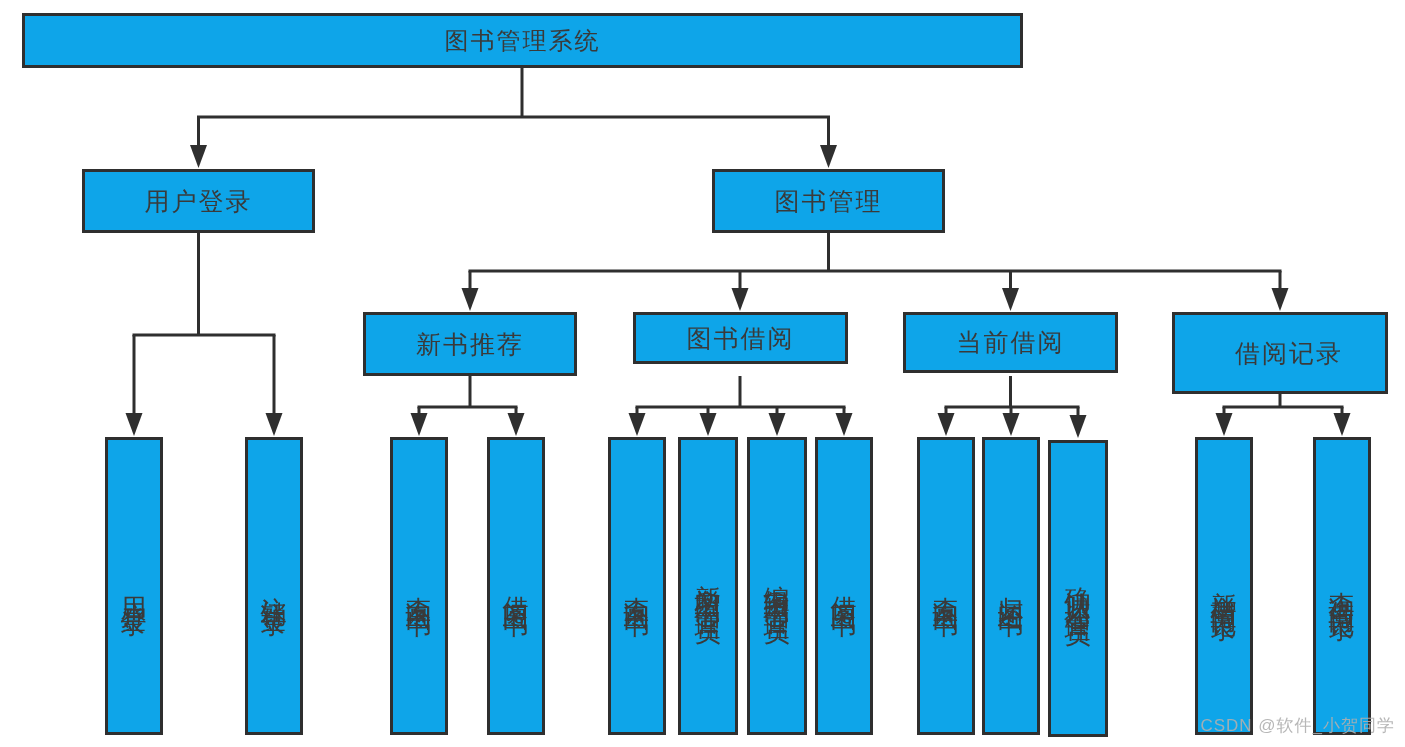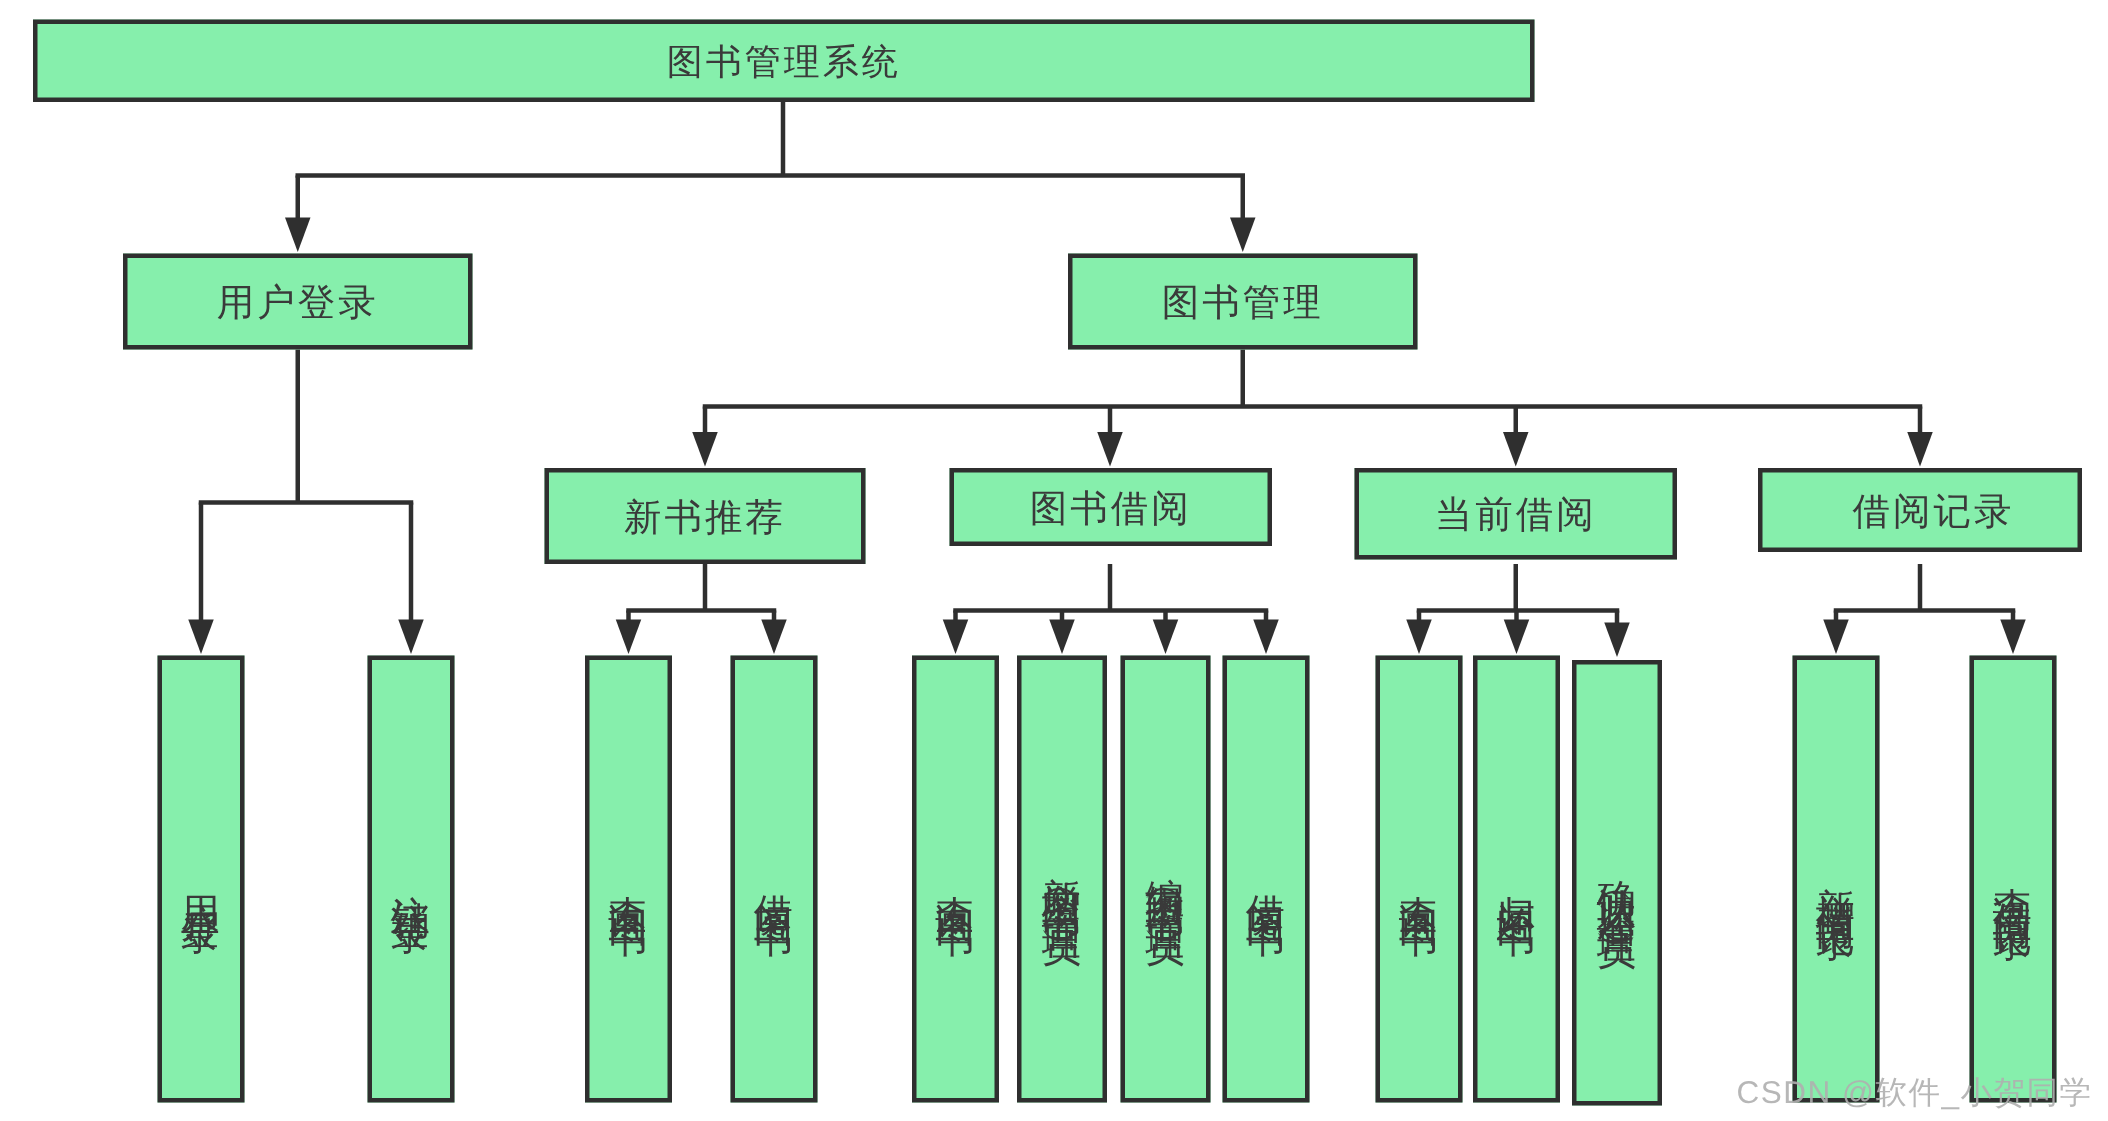--- a/index.html
+++ b/index.html
@@ -16,21 +16,21 @@
 
   .connectors {
     position: absolute;
     left: 0; top: 0;
     width: 1405px; height: 747px;
     pointer-events: none;
   }
 
   .node {
     position: absolute;
-    background: #86efac;
+    background: #0ea5e9;
     border: 3px solid #2f2f2f;
     display: flex;
     align-items: center;
     justify-content: center;
     color: #3a3a3a;
   }
 
   .h-node .label {
     font-size: 25px;
     letter-spacing: 2px;
@@ -46,21 +46,21 @@
     font-size: 26px;
     line-height: 1;
     letter-spacing: 5px;
     color: #3a3a3a;
   }
 
   .watermark {
     position: absolute;
     top: 714px;
     right: 10px;
-    font-size: 21px;
+    font-size: 17px;
     letter-spacing: 1px;
     color: rgba(175, 175, 175, 0.9);
     white-space: nowrap;
     z-index: 10;
   }
 
   .connectors line { stroke: #2f2f2f; stroke-width: 3; }
   .connectors polygon { fill: #2f2f2f; }
 </style>
 </head>
@@ -157,21 +157,21 @@
 
   <div class="node h-node" style="left:363px; top:312px; width:214px; height:64px;">
     <span class="label">新书推荐</span>
   </div>
   <div class="node h-node" style="left:633px; top:312px; width:215px; height:52px;">
     <span class="label">图书借阅</span>
   </div>
   <div class="node h-node" style="left:903px; top:312px; width:215px; height:61px;">
     <span class="label">当前借阅</span>
   </div>
-  <div class="node h-node" style="left:1172px; top:312px; width:216px; height:56px;padding-left:18px;">
+  <div class="node h-node" style="left:1172px; top:312px; width:216px; height:82px;padding-left:18px;">
     <span class="label">借阅记录</span>
   </div>
 
   <div class="node v-node" style="left:105px; top:437px; width:58px; height:298px;">
     <span class="label">用户登录</span>
   </div>
   <div class="node v-node" style="left:245px; top:437px; width:58px; height:298px;">
     <span class="label">注销登录</span>
   </div>
 

